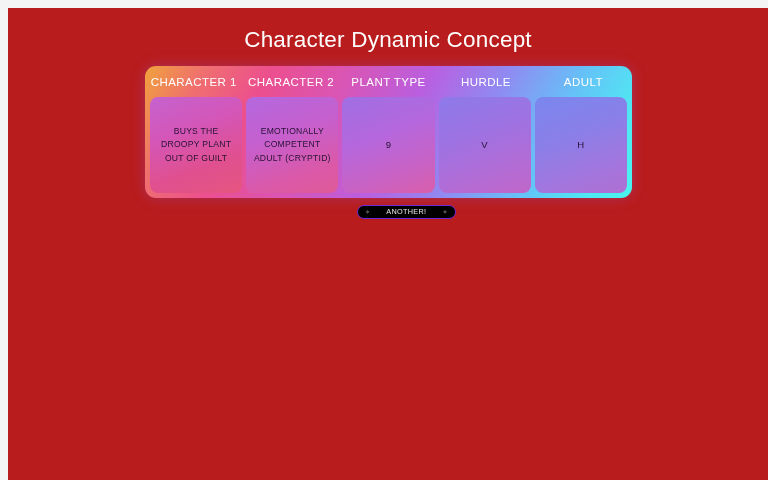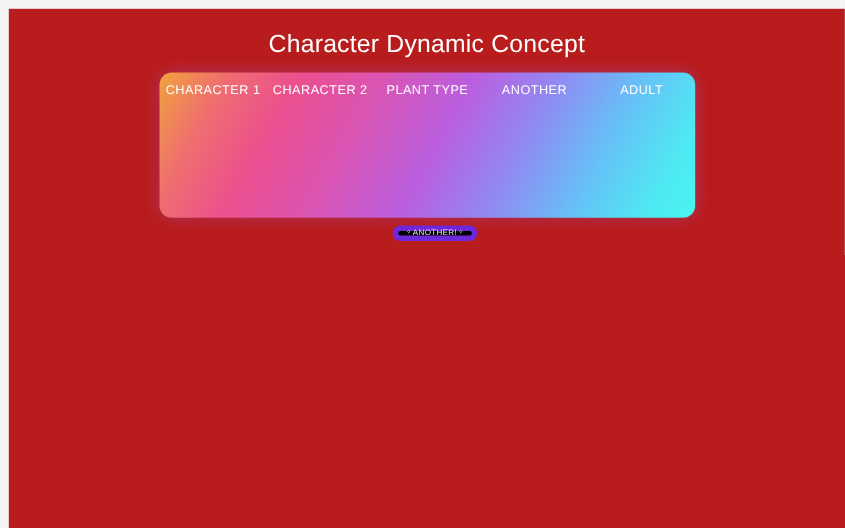--- a/index.html
+++ b/index.html
@@ -149,31 +149,31 @@
     letter-spacing: 0.4px;
   }
 
   
   #another-button {
     position: absolute;
     left: 349px;
     top: 197px;
     height: 14px;
     padding: 0 7px;
-    border: 5px solid #6d28d9;
+    border: 1px solid #6d28d9;
     border-radius: 8px;
     background: #000000;
     color: #e9e9e9;
     font-size: 7.3px;
     letter-spacing: 0.3px;
     font-family: "Liberation Sans", sans-serif;
     display: flex;
     align-items: center;
     justify-content: center;
-    gap: 1px;
+    gap: 16px;
     white-space: nowrap;
     cursor: pointer;
     box-sizing: border-box;
   }
   #another-button .spark {
     font-size: 6px;
     color: #d8d8d8;
     line-height: 1;
   }
   #another-button .btn-label {
@@ -187,24 +187,41 @@
   <div id="stage">
 
     <div id="page-title">Character Dynamic Concept</div>
 
     <div id="concept-panel">
 
       <div id="header-row">
         <div class="header-cell">CHARACTER 1</div>
         <div class="header-cell">CHARACTER 2</div>
         <div class="header-cell">PLANT TYPE</div>
-        <div class="header-cell">ANOTHER</div>
+        <div class="header-cell">HURDLE</div>
         <div class="header-cell">ADULT</div>
       </div>
 
+      <div id="card-row">
+        <div class="concept-card card-1">
+          <span class="card-text">BUYS THE DROOPY PLANT OUT OF GUILT</span>
+        </div>
+        <div class="concept-card card-2">
+          <span class="card-text">EMOTIONALLY COMPETENT ADULT (CRYPTID)</span>
+        </div>
+        <div class="concept-card card-3 card-short">
+          <span class="card-text">9</span>
+        </div>
+        <div class="concept-card card-4 card-short">
+          <span class="card-text">V</span>
+        </div>
+        <div class="concept-card card-5 card-short">
+          <span class="card-text">H</span>
+        </div>
+      </div>
 
     </div>
 
     <div id="another-button">
       <span class="spark">✧</span>
       <span class="btn-label">ANOTHER!</span>
       <span class="spark">✧</span>
     </div>
 
   </div>

